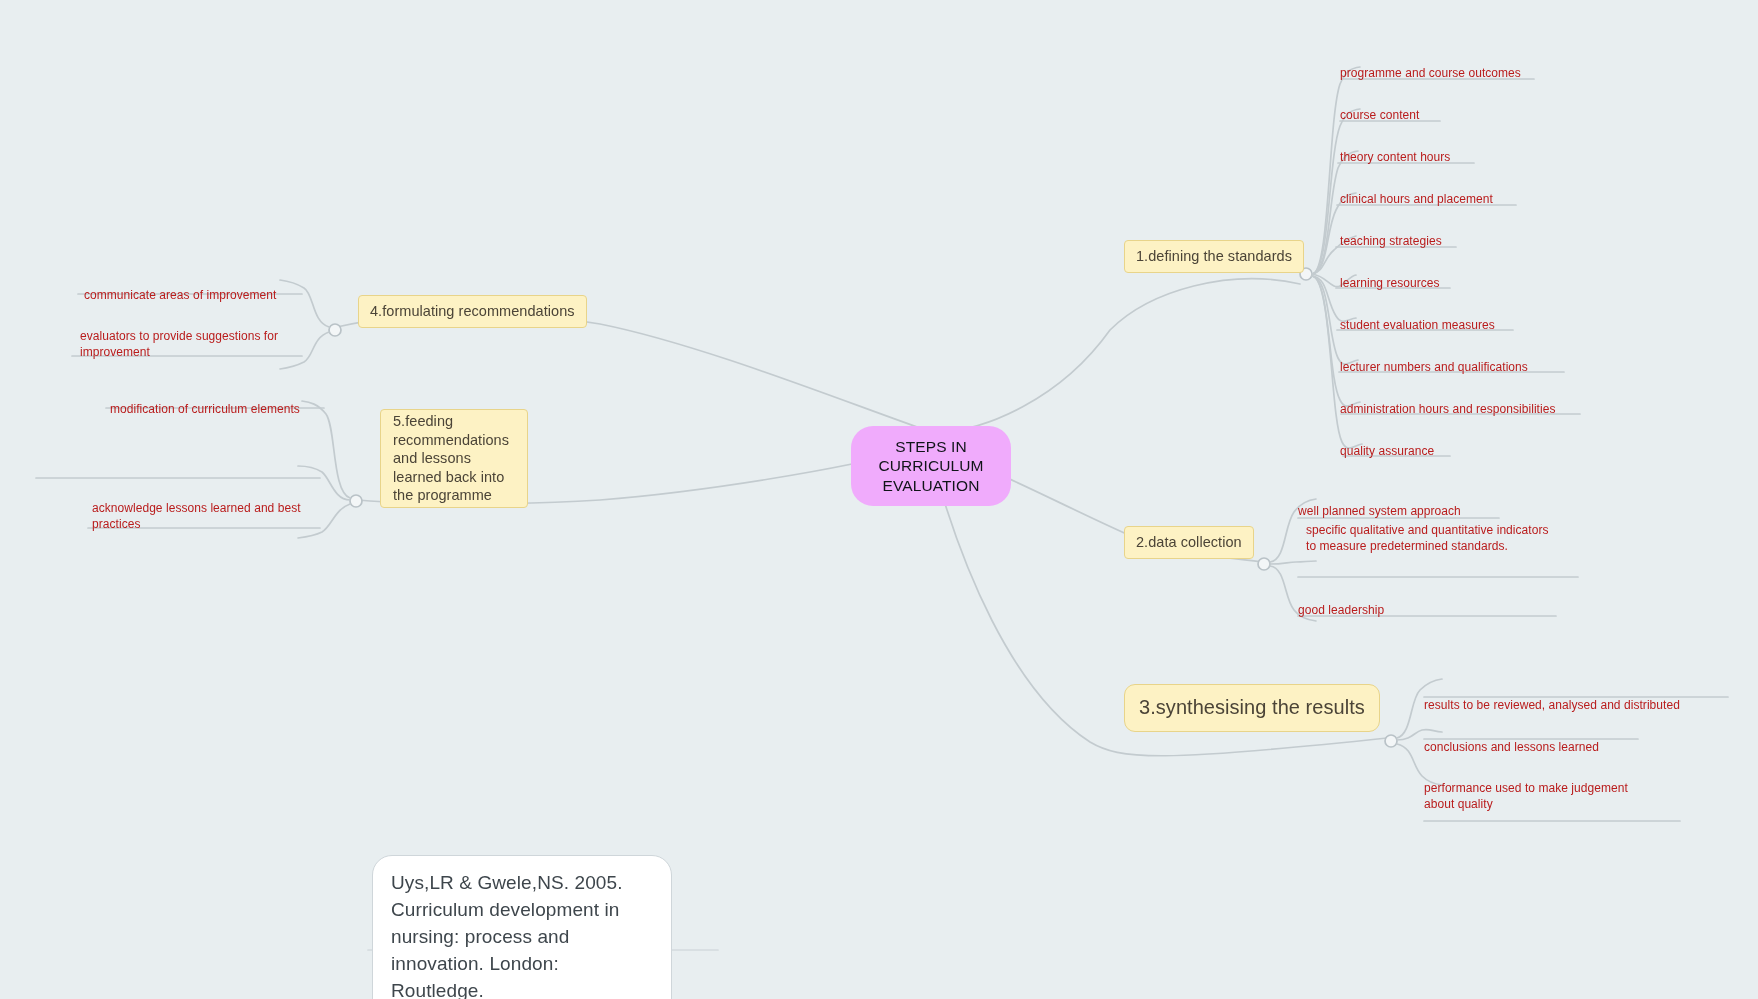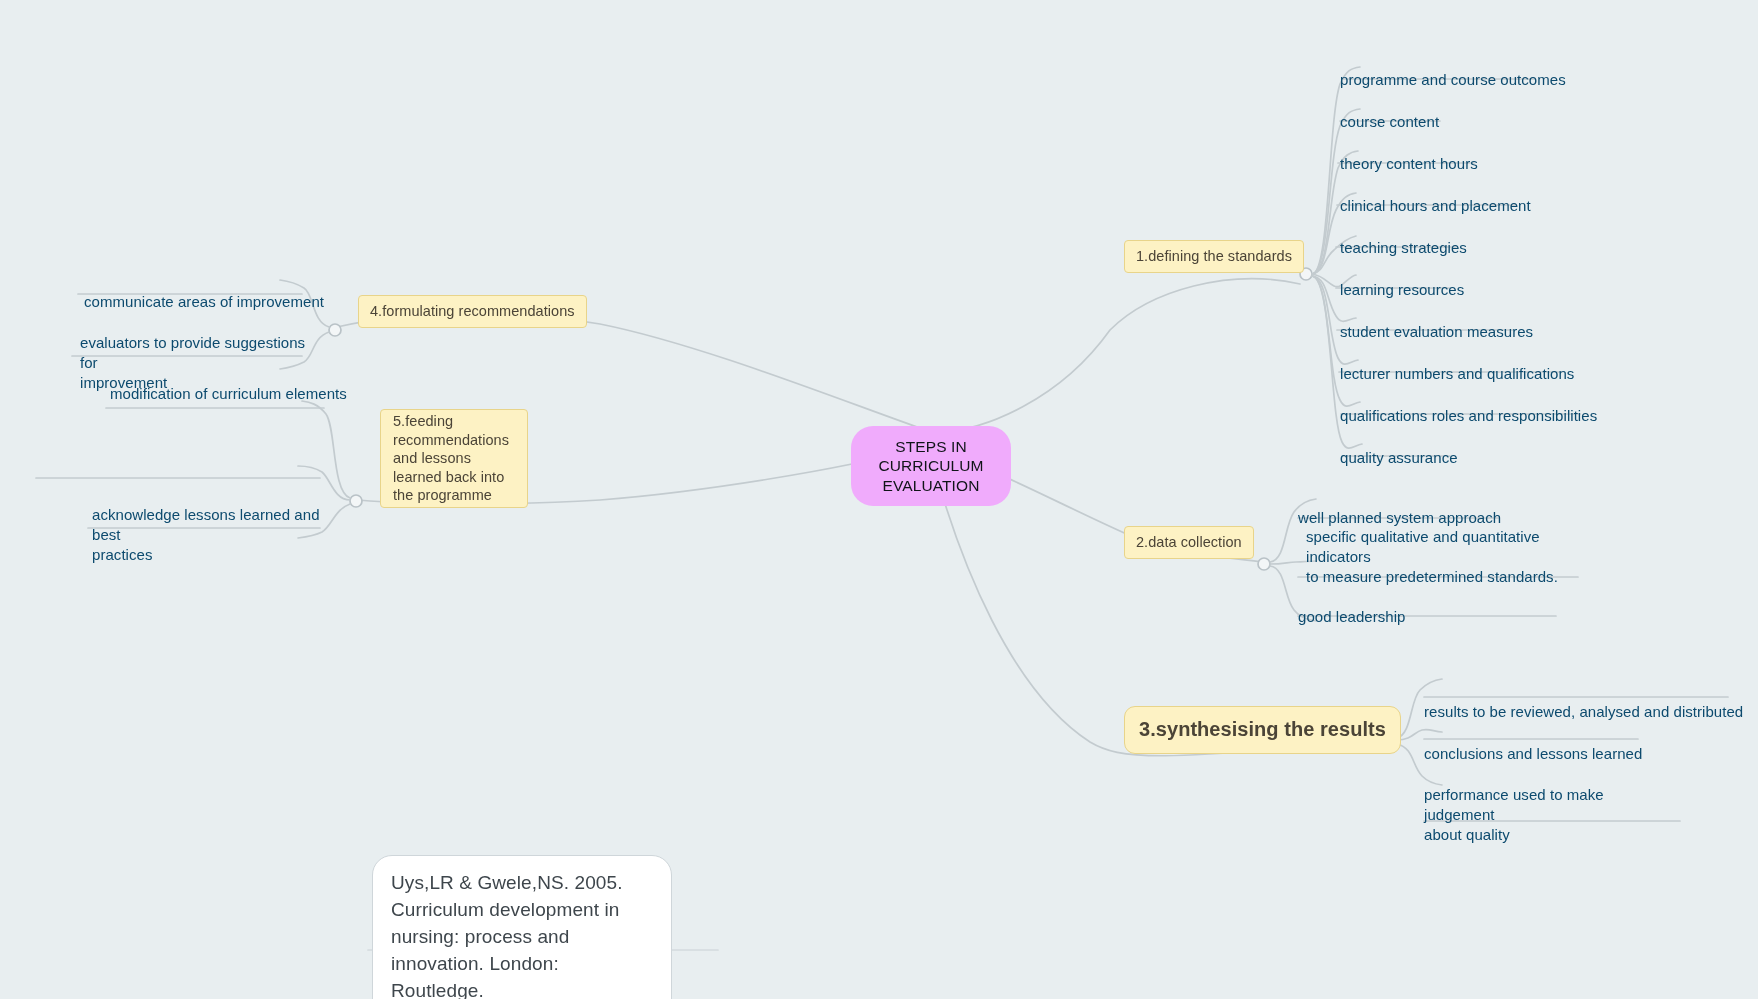--- a/index.html
+++ b/index.html
@@ -36,22 +36,22 @@
     line-height:1.28;
     letter-spacing:.05px;
   }
   .topic.s-sm{font-size:14.5px;}
   .topic.s-md{font-size:14.5px;}
   .topic.s-lg{font-size:20px;padding:10px 14px;border-radius:11px;}
   .topic.s-block{font-size:14.5px;padding:2px 12px;width:148px;}
 
   
   .leaf{
-    color:#0c4a6e;
-    font-size:15px;
+    color:#b91c1c;
+    font-size:12px;
     line-height:1.33;
     letter-spacing:.05px;
     white-space:pre-line;
   }
   .leaf.right{text-align:left;}
   .leaf.left{text-align:left;}
 
   
   .cite{
     background:#ffffff;
@@ -158,37 +158,37 @@
     <span>clinical hours and placement</span></div>
   <div class="node leaf right" style="left:1340px;top:218px;">
     <span>teaching strategies</span></div>
   <div class="node leaf right" style="left:1340px;top:260px;text-align:right;">
     <span>learning resources</span></div>
   <div class="node leaf right" style="left:1340px;top:302px;">
     <span>student evaluation measures</span></div>
   <div class="node leaf right" style="left:1340px;top:344px;">
     <span>lecturer numbers and qualifications</span></div>
   <div class="node leaf right" style="left:1340px;top:386px;">
-    <span>qualifications roles and responsibilities</span></div>
+    <span>administration hours and responsibilities</span></div>
   <div class="node leaf right" style="left:1340px;top:428px;">
     <span>quality assurance</span></div>
 
   <div class="node topic s-md" style="left:1124px;top:526px;">
     <span>2.data collection</span>
   </div>
 
   <div class="node leaf right" style="left:1298px;top:488px;">
     <span>well planned system approach</span></div>
   <div class="node leaf right" style="left:1298px;top:507px;width:284px;margin-left:8px;">
     <span>specific qualitative and quantitative indicators
 to measure predetermined standards.</span></div>
   <div class="node leaf right" style="left:1298px;top:587px;">
     <span>good leadership</span></div>
 
-  <div class="node topic s-lg" style="left:1124px;top:706px;font-weight:bold;">
+  <div class="node topic s-lg" style="left:1124px;top:684px;">
     <span>3.synthesising the results</span>
   </div>
 
   <div class="node leaf right" style="left:1424px;top:682px;">
     <span>results to be reviewed, analysed and distributed</span></div>
   <div class="node leaf right" style="left:1424px;top:724px;">
     <span>conclusions and lessons learned</span></div>
   <div class="node leaf right" style="left:1424px;top:765px;width:240px;">
     <span>performance used to make judgement
 about quality</span></div>
@@ -200,21 +200,21 @@
   <div class="node leaf left" style="left:84px;top:272px;">
     <span>communicate areas of improvement</span></div>
   <div class="node leaf left" style="left:80px;top:313px;width:226px;">
     <span>evaluators to provide suggestions for
 improvement</span></div>
 
   <div class="node topic s-block" style="left:380px;top:409px;">
     <span>5.feeding recommendations and lessons learned back into the programme</span>
   </div>
 
-  <div class="node leaf left" style="left:110px;top:364px;text-align:center;">
+  <div class="node leaf left" style="left:110px;top:386px;text-align:center;">
     <span>modification of curriculum elements</span></div>
   <div class="node leaf left" style="left:92px;top:485px;width:232px;">
     <span>acknowledge lessons learned and best
 practices</span></div>
 
   <div class="node cite" style="left:372px;top:855px;">
     <span>Uys,LR &amp; Gwele,NS. 2005. Curriculum development in nursing: process and innovation. London: Routledge.</span>
   </div>
 
 </div>

